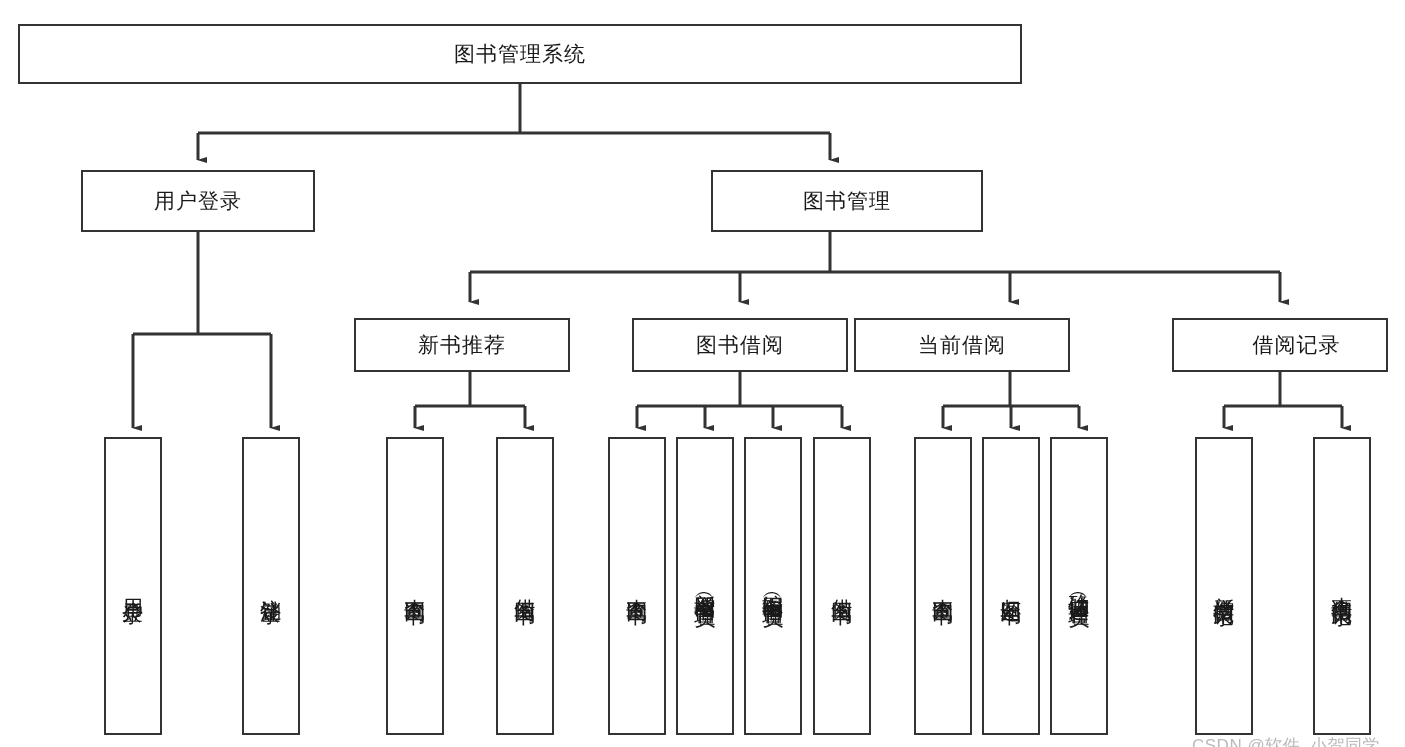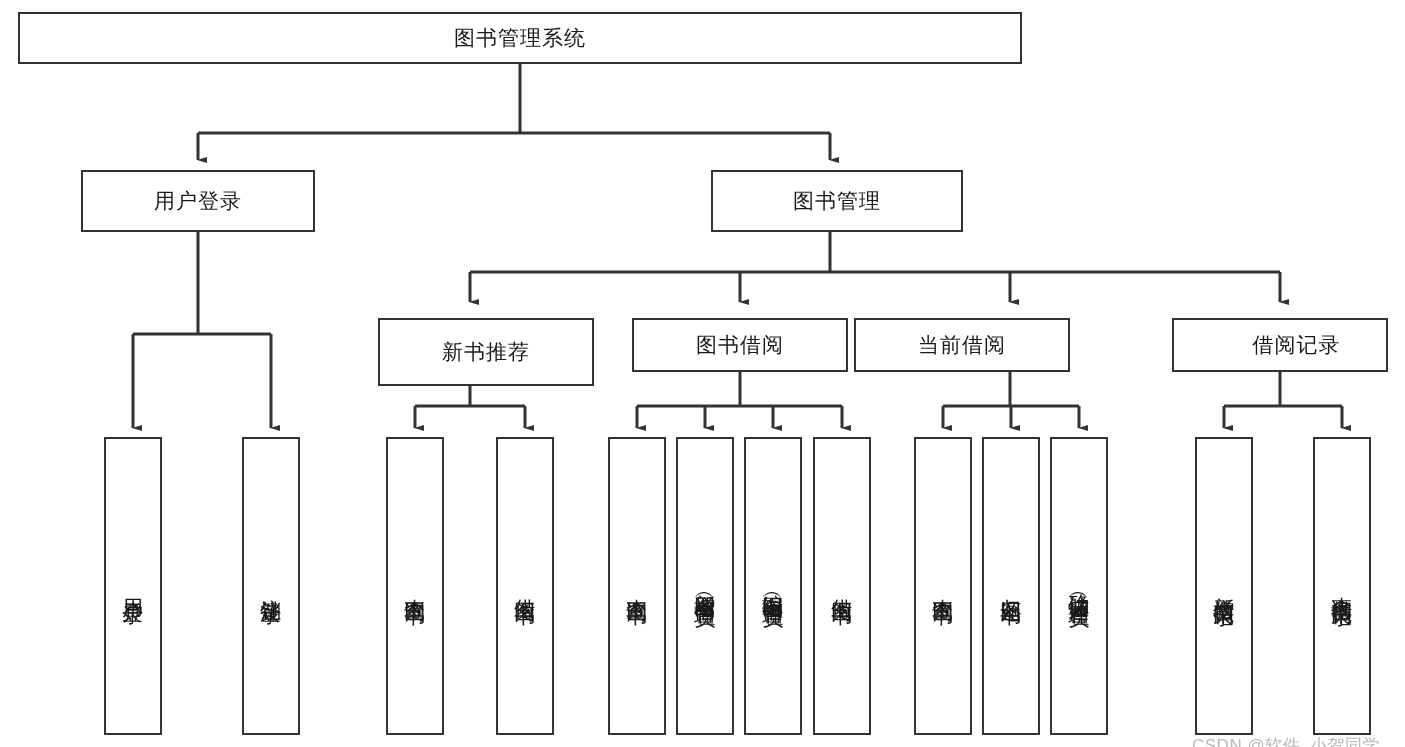--- a/index.html
+++ b/index.html
@@ -119,32 +119,32 @@
       <path d="M1011,406 L1011,428" marker-end="url(#arrow)"></path>
       <path d="M1079,406 L1079,428" marker-end="url(#arrow)"></path>
 
       <path d="M1280,372 L1280,406"></path>
       <path d="M1224,406 L1342,406"></path>
       <path d="M1224,406 L1224,428" marker-end="url(#arrow)"></path>
       <path d="M1342,406 L1342,428" marker-end="url(#arrow)"></path>
     </g>
   </svg>
 
-  <div class="node node-h" style="left:18px; top:12px; width:1004px; height:52px;">
+  <div class="node node-h" style="left:18px; top:24px; width:1004px; height:60px;">
     <span>图书管理系统</span>
   </div>
 
   <div class="node node-h" style="left:81px; top:170px; width:234px; height:62px;">
     <span>用户登录</span>
   </div>
-  <div class="node node-h" style="left:711px; top:170px; width:252px; height:62px;">
+  <div class="node node-h" style="left:711px; top:170px; width:272px; height:62px;">
     <span>图书管理</span>
   </div>
 
-  <div class="node node-h" style="left:378px; top:318px; width:216px; height:68px;">
+  <div class="node node-h" style="left:354px; top:318px; width:216px; height:54px;">
     <span>新书推荐</span>
   </div>
   <div class="node node-h" style="left:632px; top:318px; width:216px; height:54px;">
     <span>图书借阅</span>
   </div>
   <div class="node node-h" style="left:854px; top:318px; width:216px; height:54px;">
     <span>当前借阅</span>
   </div>
   <div class="node node-h" style="left:1172px; top:318px; width:216px; height:54px;padding-left:33px;">
     <span>借阅记录</span>

